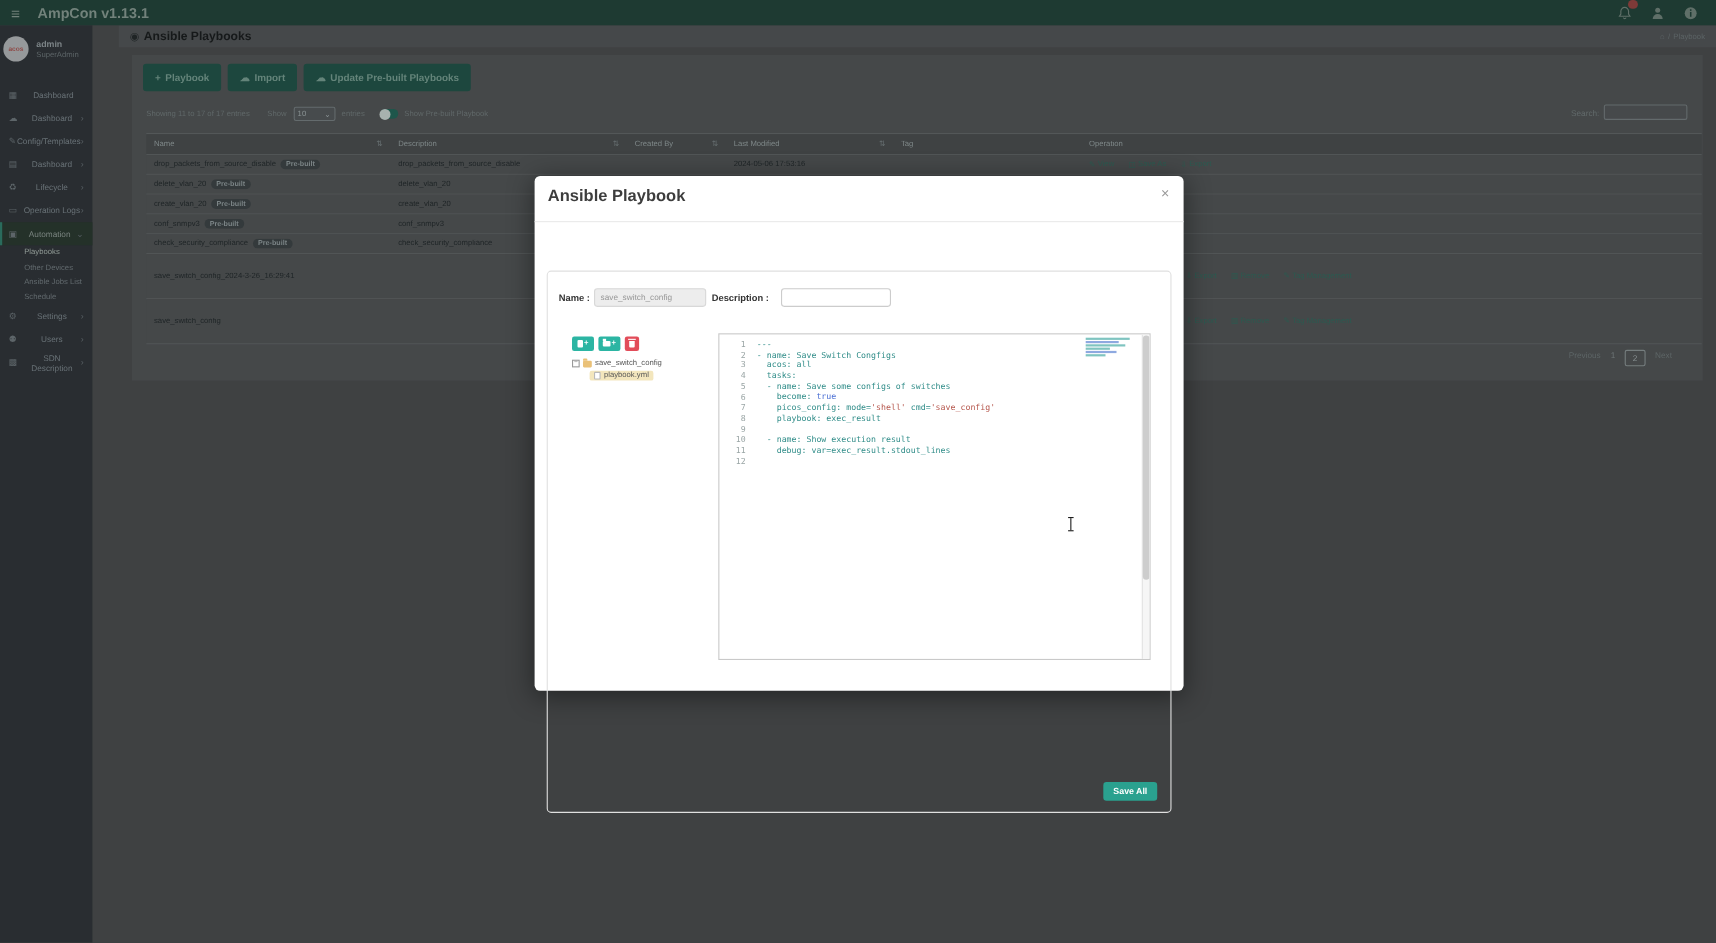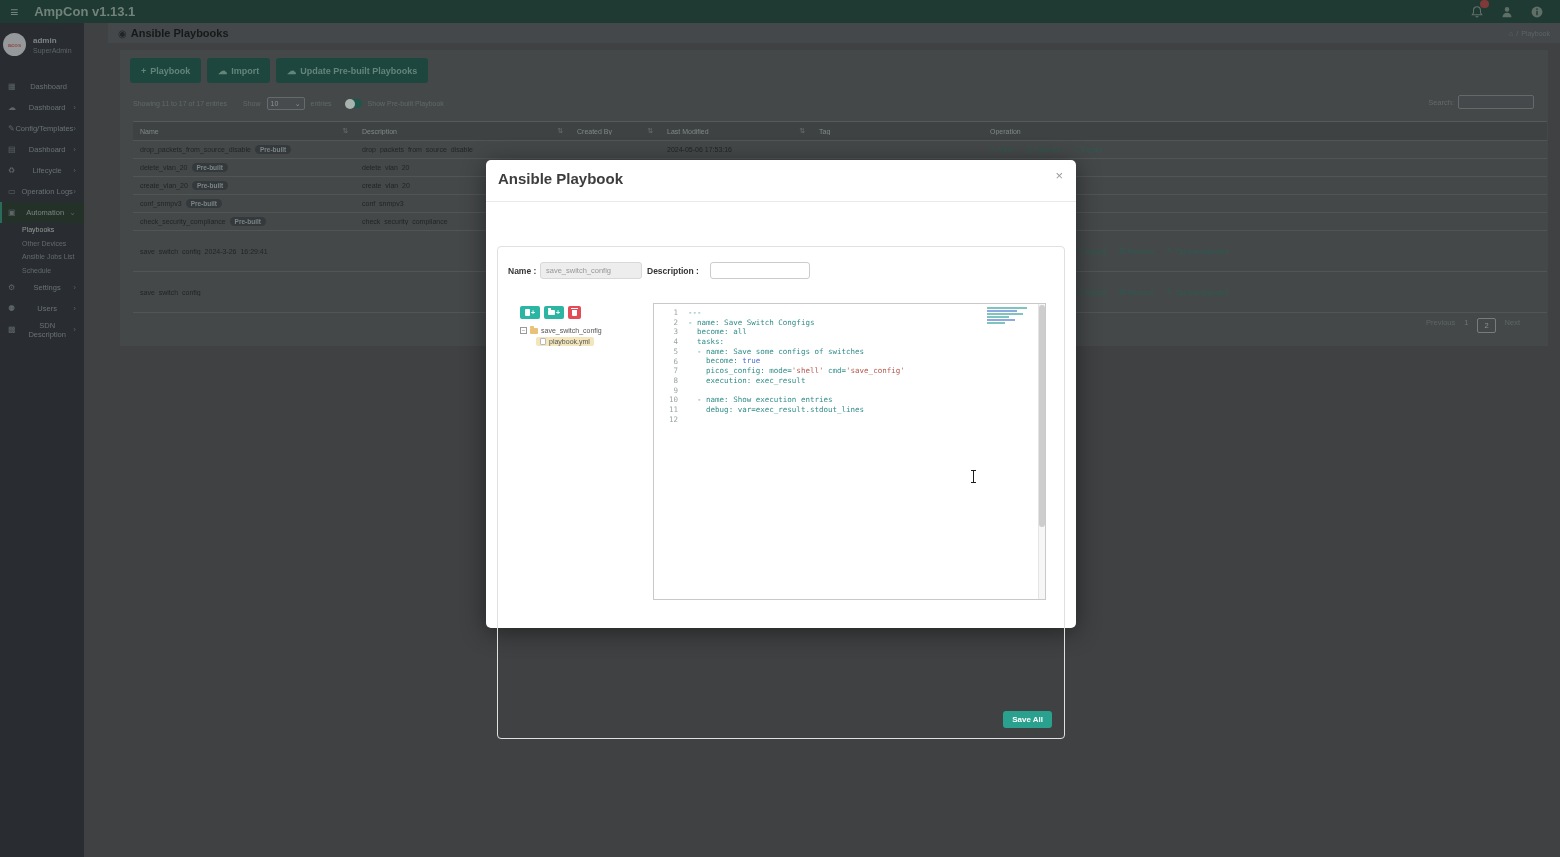--- a/index.html
+++ b/index.html
@@ -465,28 +465,28 @@
           <div>7</div>
           <div>8</div>
           <div>9</div>
           <div>10</div>
           <div>11</div>
           <div>12</div>
         </div>
       <div class="ed-code">
           <div>---</div>
           <div>- name: Save Switch Congfigs</div>
-          <div>  become: all</div>
+          <div>  acos: all</div>
           <div>  tasks:</div>
           <div>  - name: Save some configs of switches</div>
           <div>    become: <span class="bool">true</span></div>
           <div>    picos_config: mode=<span class="str">'shell'</span> cmd=<span class="str">'save_config'</span></div>
-          <div>    execution: exec_result</div>
+          <div>    playbook: exec_result</div>
           <div> </div>
-          <div>  - name: Show execution entries</div>
+          <div>  - name: Show execution result</div>
           <div>    debug: var=exec_result.stdout_lines</div>
           <div> </div>
         </div>
       <div class="minimap">
         <div style="width:40px"></div>
           <div class="blue" style="width:30px"></div>
         <div style="width:36px"></div>
           <div style="width:22px"></div>
         <div class="blue" style="width:28px"></div>
           <div style="width:18px"></div>

